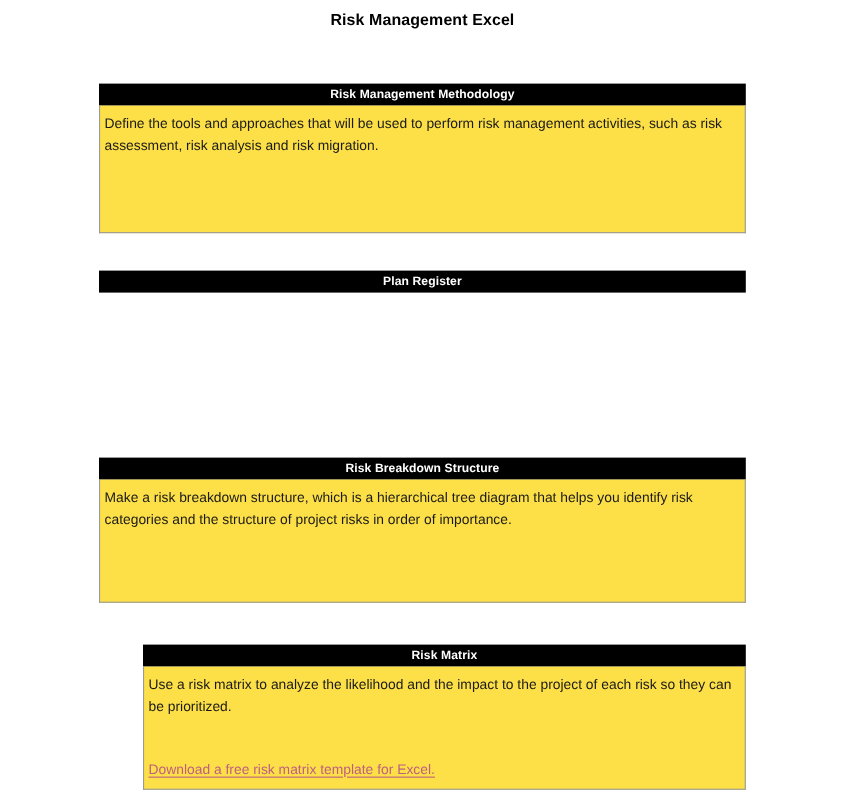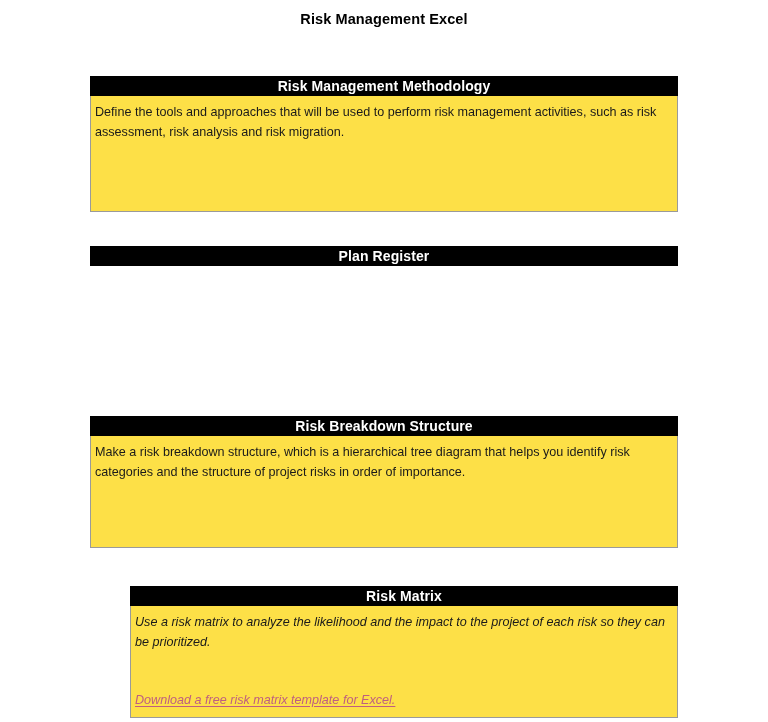--- a/index.html
+++ b/index.html
@@ -32,21 +32,21 @@
   .section {
     position: absolute;
     left: 90px;
     width: 588px;
     box-sizing: border-box;
   }
 
   .section-header {
     background: #000000;
     color: #ffffff;
-    font-size: 14px;
+    font-size: 11px;
     font-weight: bold;
     text-align: center;
     height: 20px;
     line-height: 20px;
     letter-spacing: 0.1px;
     box-sizing: border-box;
     overflow: hidden;
   }
 
   .section-body {
@@ -84,21 +84,21 @@
   #section-1 .section-body { height: 116px; }
 
   #section-2 { top: 246px; }
   #section-2 .section-body { height: 112px; }
   #section-2 .section-link { top: 85px; }
 
   #section-3 { top: 416px; }
   #section-3 .section-body { height: 112px; }
 
   #section-4 { top: 586px; padding-left: 40px; }
-  #section-4 .section-body { height: 112px; font-style: italic; }
+  #section-4 .section-body { height: 112px; }
   #section-4 .section-link { top: 85px; }
 </style>
 </head>
 <body>
 
 <div class="page-title">Risk Management Excel</div>
 
 <div class="section" id="section-1">
   <div class="section-header">Risk Management Methodology</div>
   <div class="section-body">

